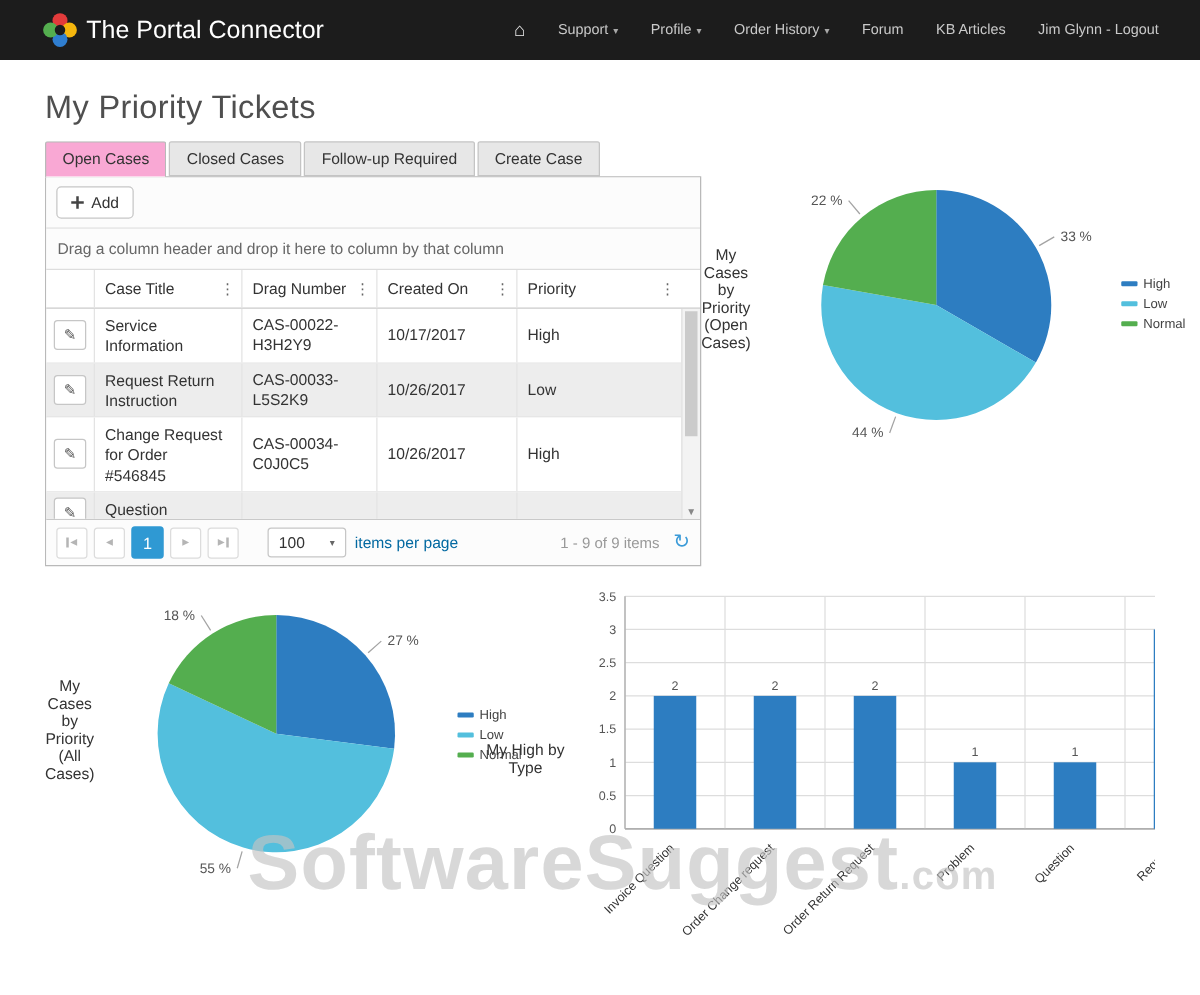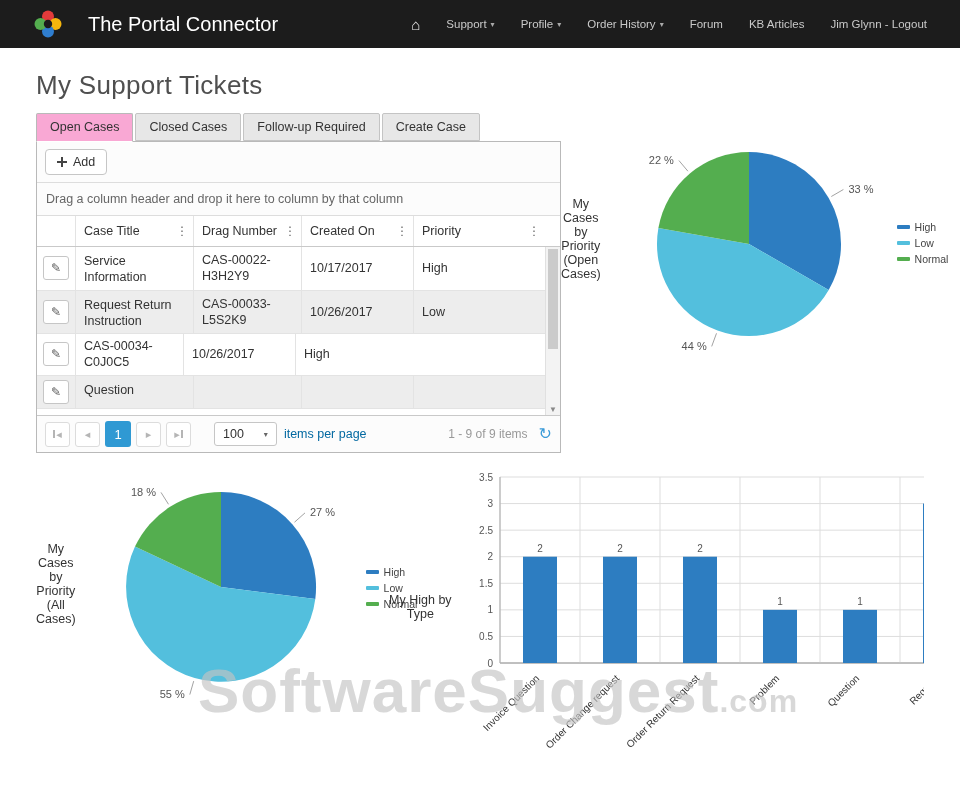--- a/index.html
+++ b/index.html
@@ -1,21 +1,21 @@
 <!DOCTYPE html>
 <html><head>
 <meta charset="utf-8">
 <style>
   *{box-sizing:border-box;margin:0;padding:0}
   html,body{width:960px;height:796px;overflow:hidden}
   body{font-family:"Liberation Sans",sans-serif;background:#fff;position:relative;-webkit-font-smoothing:antialiased}
 
   
   .navbar{height:48px;background:#1c1c1c;display:flex;align-items:center;padding:0 20px 0 34px}
-  .brand{display:flex;align-items:center;gap:26px;color:#fff;font-size:20px;cursor:pointer;white-space:nowrap}
+  .brand{display:flex;align-items:center;gap:7px;color:#fff;font-size:20px;cursor:pointer;white-space:nowrap}
   .nav-items{margin-left:auto;display:flex;align-items:center}
   .nav-item{color:#c9c9c9;font-size:11.5px;padding:0 13px;cursor:pointer;display:flex;align-items:center;gap:4px;white-space:nowrap;text-decoration:none}
   .nav-item .caret{font-size:8px;color:#a9a9a9}
   .nav-home{color:#eee;font-size:15px;line-height:1}
 
   
   main{padding:8px 36px 0}
   h1{font-size:26px;font-weight:400;color:#4f4f4f;margin:14px 0 12px;letter-spacing:.3px}
   .top-row{display:flex;align-items:flex-start}
   .left-col{width:525px;flex:none}
@@ -122,21 +122,21 @@
       <a class="nav-item">
         <span>KB Articles</span>
       </a>
       <a class="nav-item">
         <span>Jim Glynn - Logout</span>
       </a>
     </div>
 </nav>
 
 <main>
-  <h1>My Support Tickets</h1>
+  <h1>My Priority Tickets</h1>
 
   <div class="top-row">
     <section class="left-col">
       <div class="tabs" id="tabs">
           <div class="tab active">Open Cases</div>
           <div class="tab">Closed Cases</div>
           <div class="tab">Follow-up Required</div>
           <div class="tab">Create Case</div>
         </div>
 
@@ -186,20 +186,21 @@
                 </div>
                 <div class="cell c1">Request Return Instruction</div>
                 <div class="cell c2">CAS-00033-L5S2K9</div>
                 <div class="cell c3">10/26/2017</div>
                 <div class="cell c4">Low</div>
               </div>
               <div class="grow">
                 <div class="cell c0">
                   <button class="btn-edit">✎</button>
                 </div>
+                <div class="cell c1">Change Request for Order #546845</div>
                 <div class="cell c2">CAS-00034-C0J0C5</div>
                 <div class="cell c3">10/26/2017</div>
                 <div class="cell c4">High</div>
               </div>
               <div class="grow alt">
                 <div class="cell c0">
                   <button class="btn-edit">✎</button>
                 </div>
                 <div class="cell c1">Question</div>
                 <div class="cell c2"></div>

